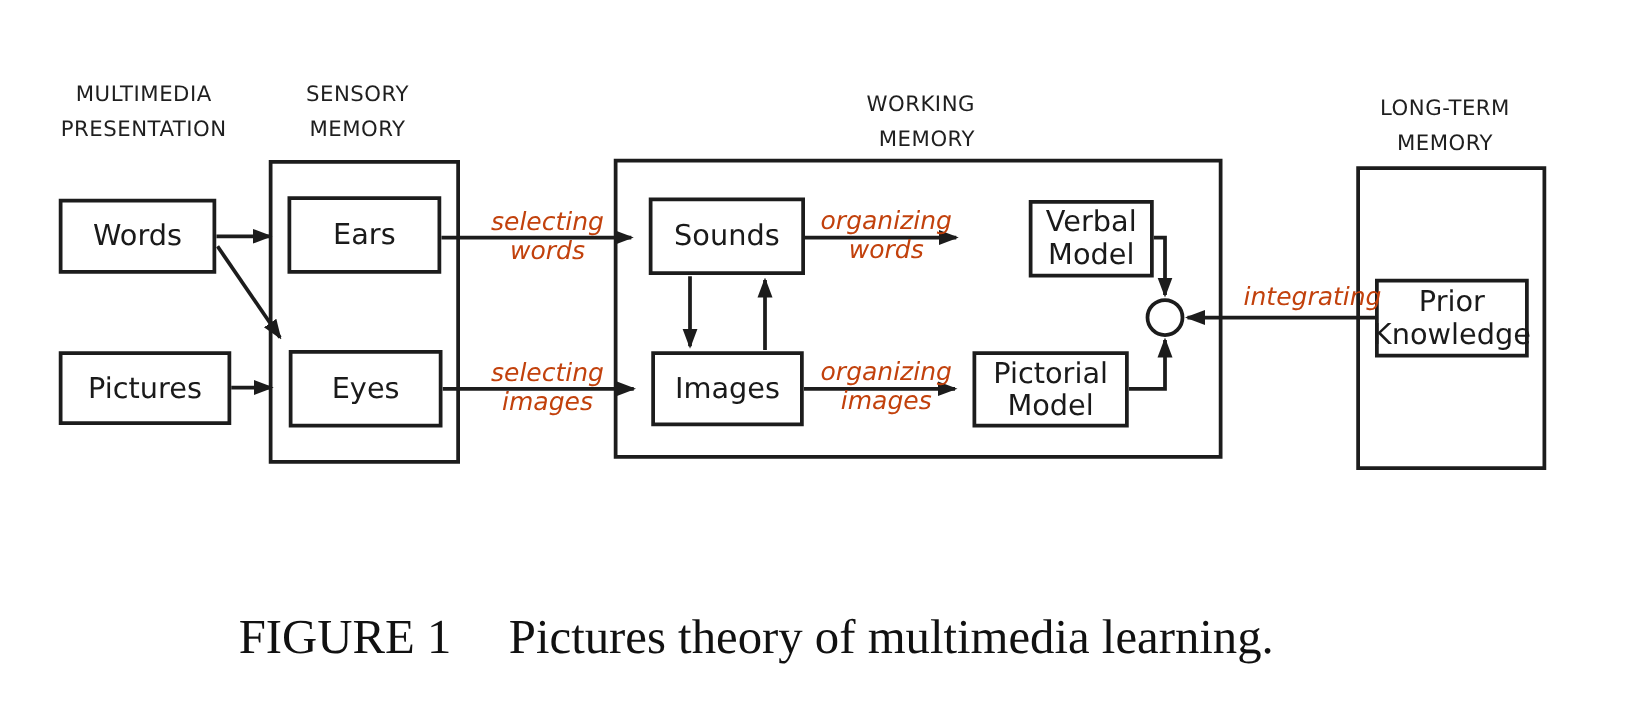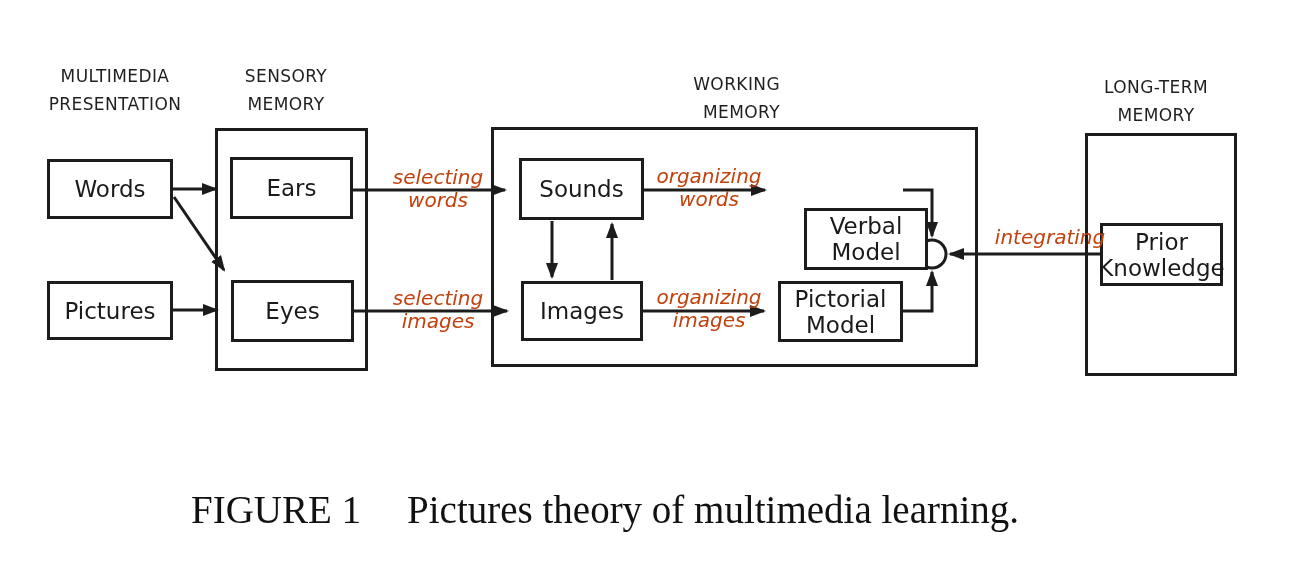--- a/index.html
+++ b/index.html
@@ -125,36 +125,36 @@
     <span>MEMORY</span>
   </div>
 
   <div class="region" style="left:215px; top:128px; width:153px; height:243px;"></div>
   <div class="region" style="left:491px; top:127px; width:487px; height:240px;"></div>
   <div class="region" style="left:1085px; top:133px; width:152px; height:243px;"></div>
 
   <div class="pbox" style="left:47px; top:159px; width:126px; height:60px;">
     <span>Words</span>
   </div>
-  <div class="pbox" style="left:47px; top:281px; width:126px; height:59px;">
+  <div class="pbox" style="left:47px; top:281px; width:138px; height:59px;">
     <span>Pictures</span>
   </div>
   <div class="pbox" style="left:230px; top:157px; width:123px; height:62px;">
     <span>Ears</span>
   </div>
   <div class="pbox" style="left:231px; top:280px; width:123px; height:62px;">
     <span>Eyes</span>
   </div>
   <div class="pbox" style="left:519px; top:158px; width:125px; height:62px;">
     <span>Sounds</span>
   </div>
   <div class="pbox" style="left:521px; top:281px; width:122px; height:60px;">
     <span>Images</span>
   </div>
-  <div class="pbox" style="left:804px; top:160px; width:124px; height:62px;margin-top:48px;">
+  <div class="pbox" style="left:823px; top:160px; width:100px; height:62px;">
     <span>Verbal</span>
     <span>Model</span>
   </div>
   <div class="pbox" style="left:778px; top:281px; width:125px; height:61px;">
     <span>Pictorial</span>
     <span>Model</span>
   </div>
   <div class="pbox" style="left:1100px; top:223px; width:123px; height:63px;">
     <span>Prior</span>
     <span>Knowledge</span>

